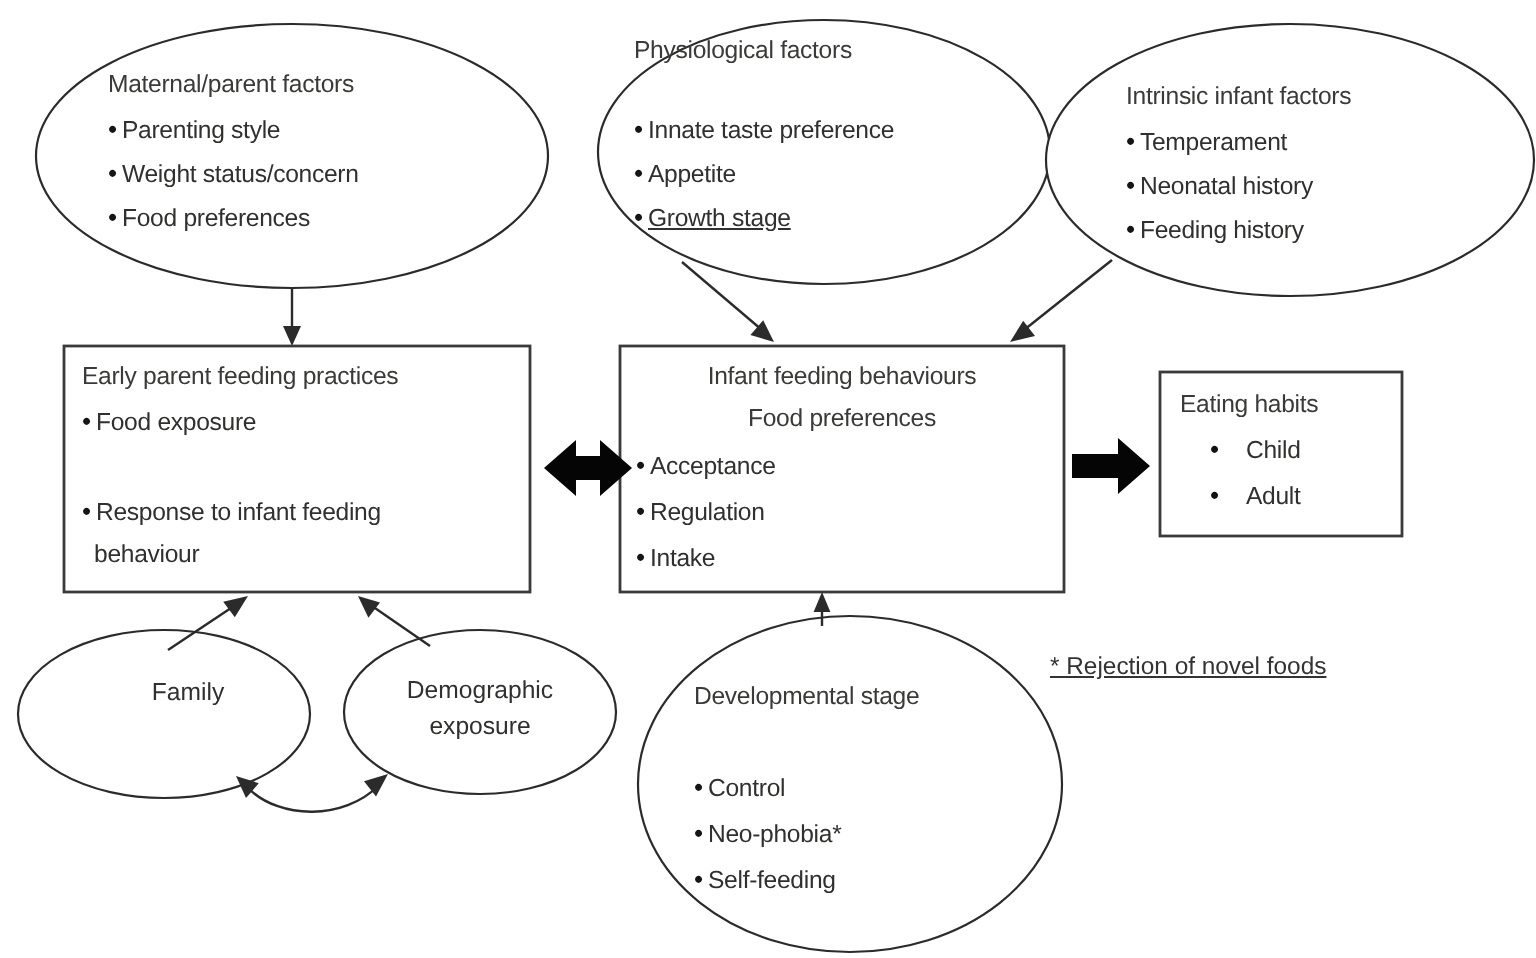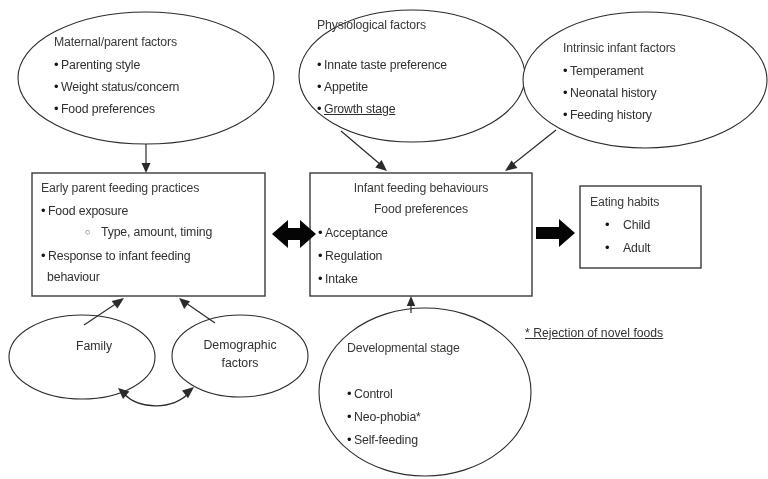--- a/index.html
+++ b/index.html
@@ -193,23 +193,20 @@
     <span class="bul">•</span><span>Neonatal history</span>
   </div>
   <div class="txt" style="left:563px; top:106px;">
     <span class="bul">•</span><span>Feeding history</span>
   </div>
 
   <div class="txt txt-title" style="left:41px; top:180px;">Early parent feeding practices</div>
   <div class="txt" style="left:41px; top:202px;">
     <span class="bul">•</span><span>Food exposure</span>
   </div>
-  <div class="txt" style="left:85px; top:224px;">
-    <span class="bul-hollow">○</span><span style="padding-left:9px;">Type, amount, timing</span>
-  </div>
   <div class="txt" style="left:41px; top:247px;">
     <span class="bul">•</span><span>Response to infant feeding</span>
   </div>
   <div class="txt" style="left:47px; top:269px;">behaviour</div>
 
   <div class="txt txt-title center-txt" style="left:310px; top:180px; width:222px;">Infant feeding behaviours</div>
   <div class="txt txt-title center-txt" style="left:310px; top:201px; width:222px;">Food preferences</div>
   <div class="txt" style="left:318px; top:224px;">
     <span class="bul">•</span><span>Acceptance</span>
   </div>
@@ -224,21 +221,21 @@
   <div class="txt" style="left:605px; top:216px;">
     <span class="bul-dot">•</span><span>Child</span>
   </div>
   <div class="txt" style="left:605px; top:239px;">
     <span class="bul-dot">•</span><span>Adult</span>
   </div>
 
   <div class="node-label" style="left:12px; top:338px; width:164px;">Family</div>
 
   <div class="node-label" style="left:175px; top:337px; width:130px;">Demographic</div>
-  <div class="node-label" style="left:175px; top:355px; width:130px;">factors</div>
+  <div class="node-label" style="left:175px; top:355px; width:130px;">exposure</div>
 
   <div class="txt txt-title" style="left:347px; top:340px;">Developmental stage</div>
   <div class="txt" style="left:347px; top:385px;">
     <span class="bul">•</span><span>Control</span>
   </div>
   <div class="txt" style="left:347px; top:408px;">
     <span class="bul">•</span><span>Neo-phobia*</span>
   </div>
   <div class="txt" style="left:347px; top:431px;">
     <span class="bul">•</span><span>Self-feeding</span>

